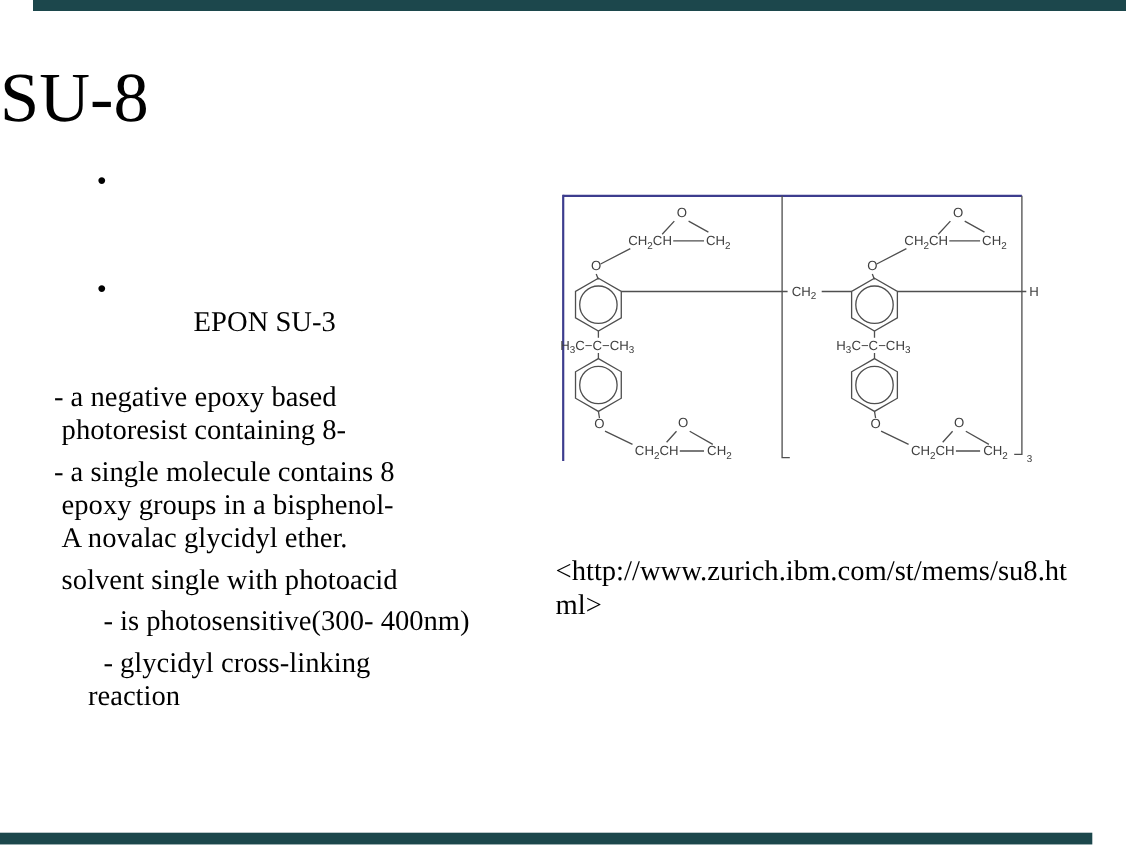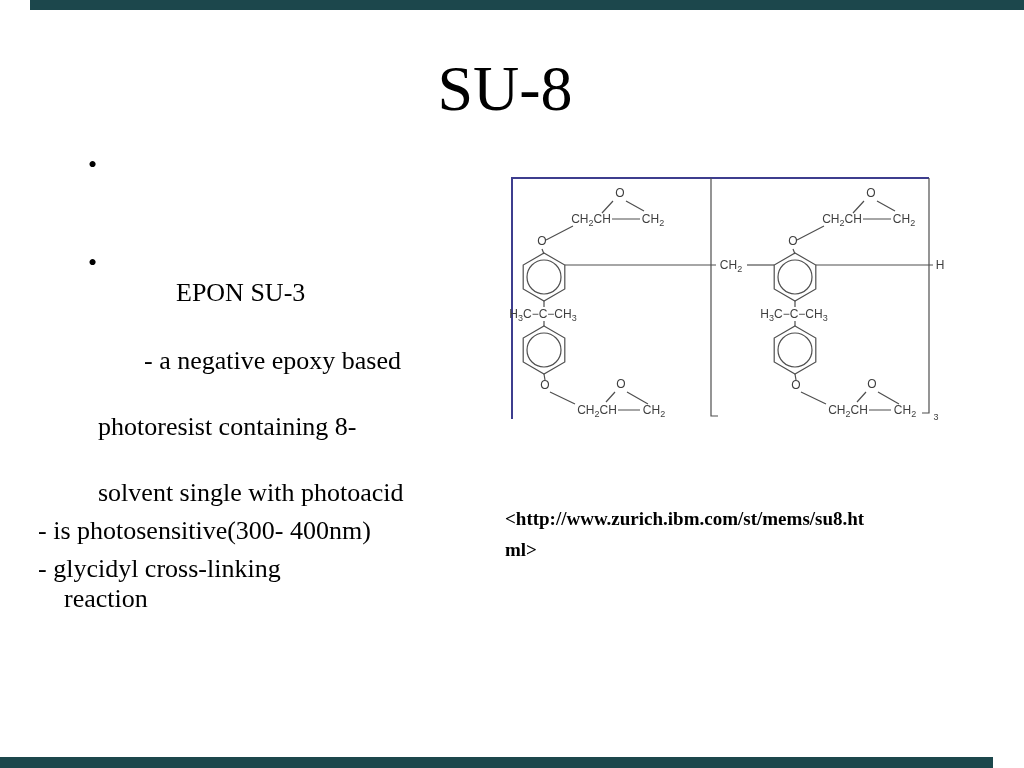--- a/index.html
+++ b/index.html
@@ -6,38 +6,37 @@
   .slide {
     position:relative; width:1024px; height:768px; background:#ffffff;
     font-family:"Liberation Serif", serif; color:var(--text-black, #000);
     overflow:hidden;
   }
   .edge-bar { position:absolute; background:var(--edge-bar, #1c474c); }
   .edge-bar.top { top:0; left:30px; right:0; height:10px; }
   .edge-bar.bottom { bottom:0; left:0; width:993px; height:11px; }
 
   .title {
-    position:absolute; top:52px; left:0; width:1010px; text-align:center;
+    position:absolute; top:52px; left:0; width:1010px; 
     font-size:64px; font-weight:normal; margin:0; letter-spacing:0;
   }
 
   .content { position:absolute; left:0; top:150px; width:500px; }
   .para { margin:0 0 8px 0; }
   .line { position:relative; font-size:26px; line-height:30px; white-space:pre-wrap; }
   .l-bullet  { padding-left:124px; }
   .l-bullet .marker { position:absolute; left:88px; top:0; }
-  .l-dash-a  { padding-left:112px;margin-left:32px; }
-  .l-cont    { padding-left:98px;margin-top:36px; }
-  .l-dash-b  { padding-left:38px; }
-  .l-cont-b  { padding-left:64px; }
+  .l-dash-a  { padding-left:49px; }
+  .l-cont    { padding-left:56px; }
+  .l-dash-b  { padding-left:94px; }
+  .l-cont-b  { padding-left:80px; }
 
   .citation {
-    position:absolute; left:505px; top:503px; font-size:19px; line-height:31px;
+    position:absolute; left:505px; top:503px; font-size:26px; line-height:31px;
     white-space:nowrap;
-    font-weight:bold;
   }
 
   .diagram { position:absolute; left:510px; top:173px; width:436px; height:252px; }
   .diagram svg { display:block; width:436px; height:252px; }
   .frame { stroke:var(--frame-navy, #3d3d8e); stroke-width:2; fill:none; }
   .sline { stroke:var(--bond-gray, #4f4f4f); stroke-width:1.2; fill:none; }
   .ring  { stroke:var(--bond-gray, #4f4f4f); stroke-width:1.2; fill:none; }
   .dlabel {
     fill:var(--label-gray, #3f3f3f);
     font-family:"Liberation Sans", sans-serif; font-size:12px;
@@ -63,20 +62,25 @@
       </div>
     </div>
     <div class="para">
       <div class="line l-bullet">
         <span class="marker">•</span><span>EPON SU-3</span>
       </div>
     </div>
     <div class="para">
       <div class="line l-dash-a">- a negative epoxy based</div>
       <div class="line l-cont">photoresist containing 8-</div>
+    </div>
+    <div class="para">
+      <div class="line l-dash-a">- a single molecule contains 8</div>
+      <div class="line l-cont">epoxy groups in a bisphenol-</div>
+      <div class="line l-cont">A novalac glycidyl ether.</div>
     </div>
     <div class="para">
       <div class="line l-cont">solvent single with photoacid</div>
     </div>
     <div class="para">
       <div class="line l-dash-b">- is photosensitive(300- 400nm)</div>
     </div>
     <div class="para">
       <div class="line l-dash-b">- glycidyl cross-linking</div>
       <div class="line l-cont-b">reaction</div>

